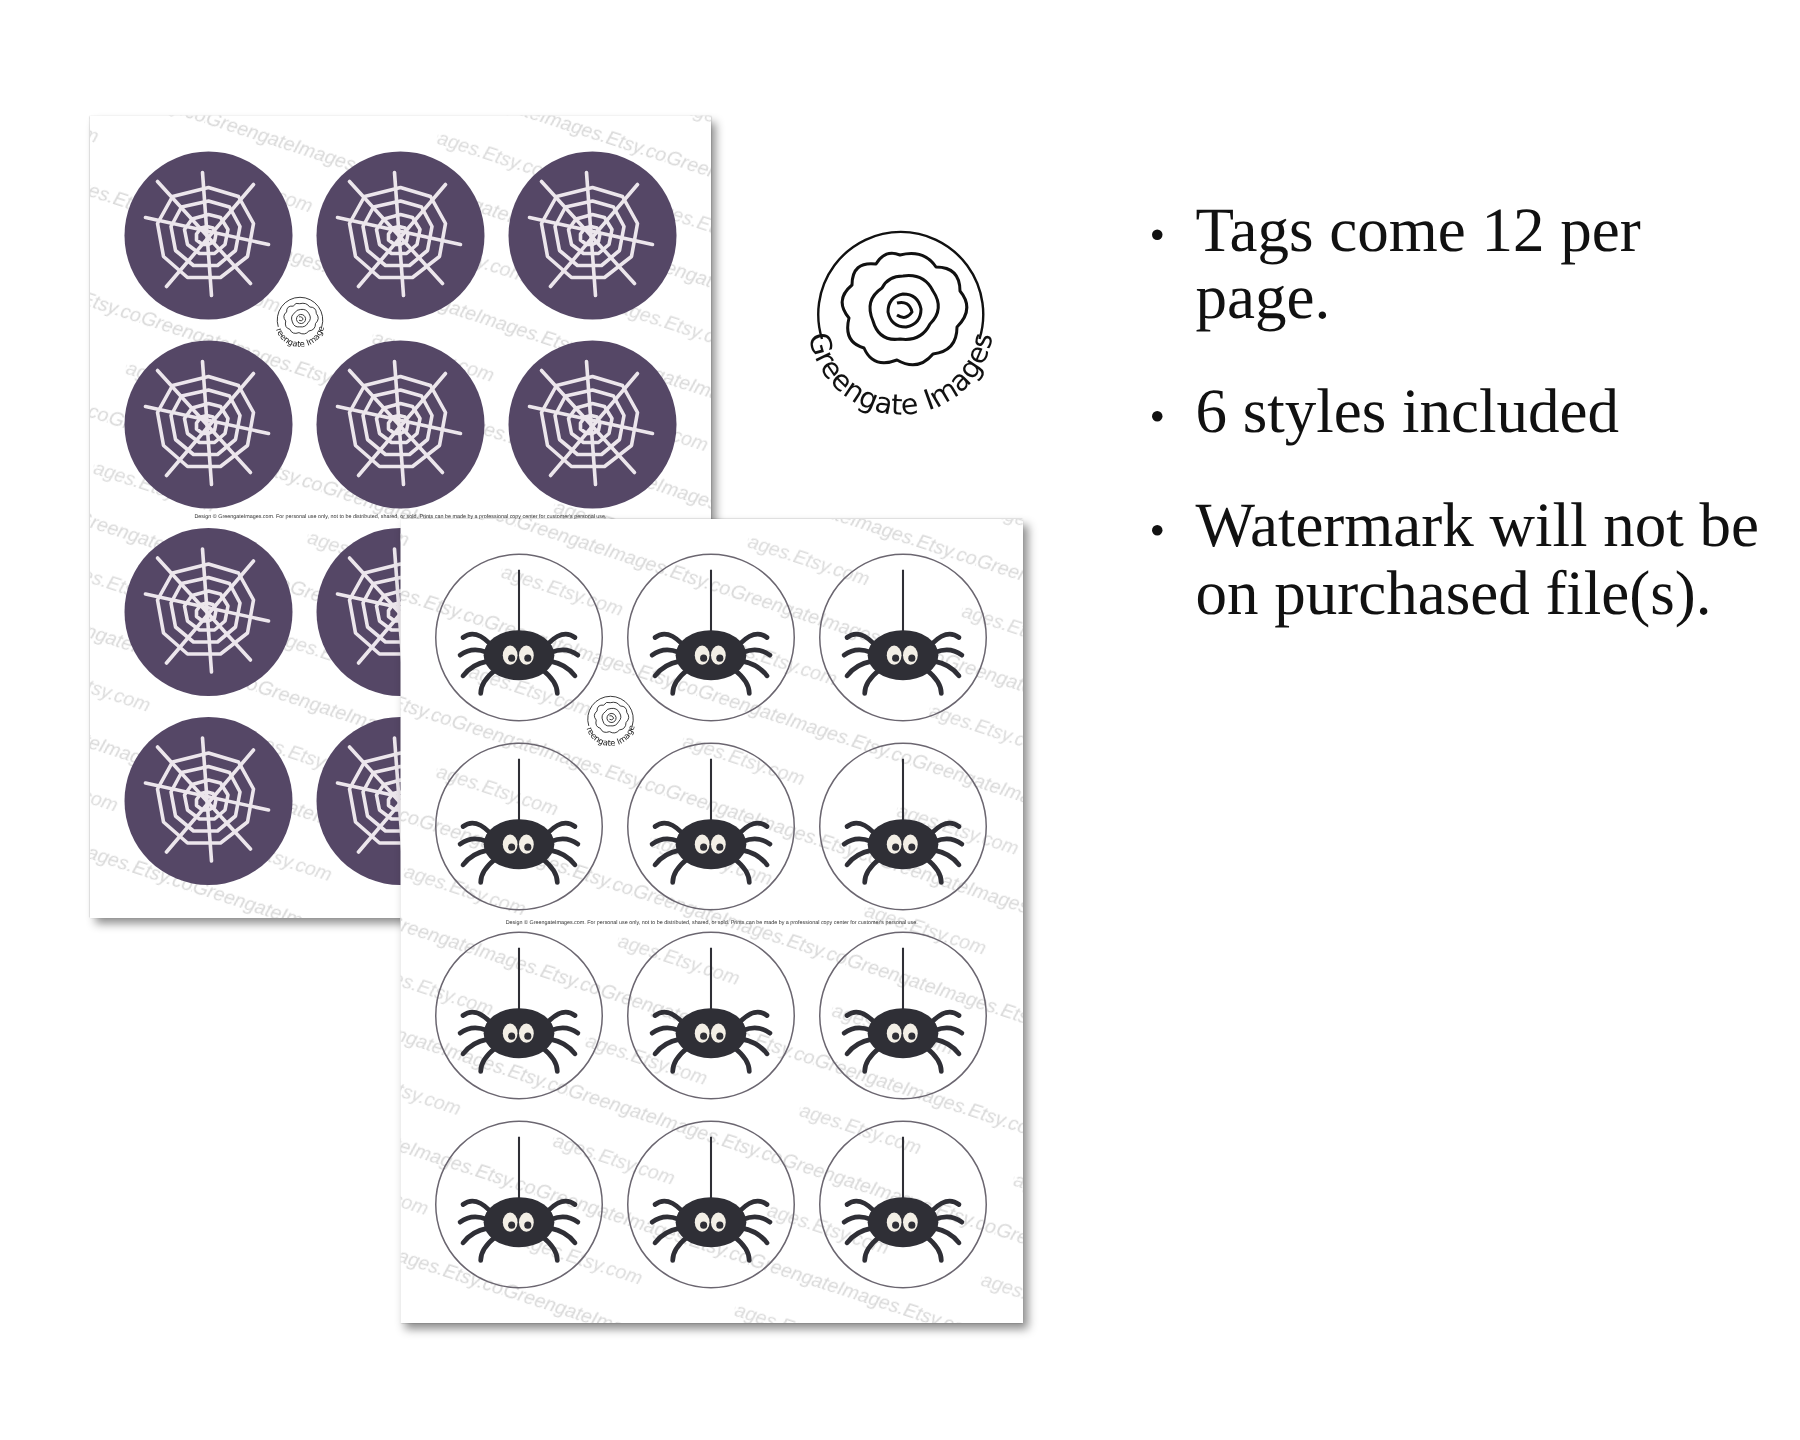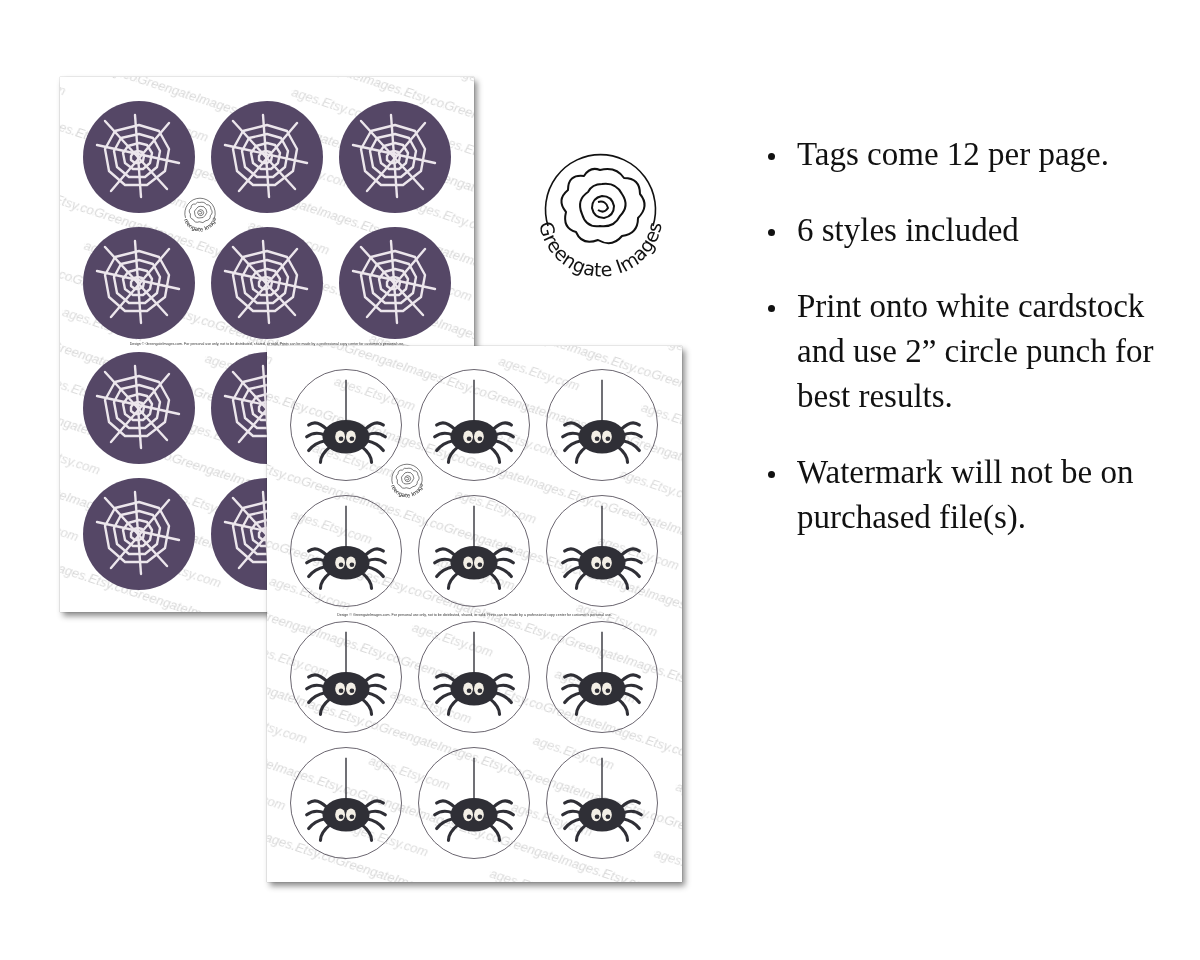--- a/index.html
+++ b/index.html
@@ -9,21 +9,21 @@
   #page2{left:267px;top:346px;width:415px;height:536px;}
   .wm{position:absolute;inset:-60px;pointer-events:none;}
   .tag{position:absolute;width:112px;height:112px;border-radius:50%;}
   .tag.web{background:#554766;}
   .tag.spider{background:transparent;border:1px solid #6b6670;box-sizing:border-box;}
   .tag svg{position:absolute;left:0;top:0;width:100%;height:100%;}
   .footer{position:absolute;left:0;right:0;font-family:"Liberation Sans",sans-serif;font-size:3.6px;color:#333;text-align:center;white-space:nowrap;}
   .mini-logo{position:absolute;width:40px;height:40px;}
   .big-logo{position:absolute;left:528px;top:148px;width:145px;height:135px;}
   .bullets{position:absolute;left:765px;top:132px;width:420px;margin:0;padding:0;list-style:none;}
-  .bullets li{position:relative;padding-left:32px;font-size:33px;line-height:45px;color:#111;margin-bottom:31px;}
+  .bullets li{position:relative;padding-left:32px;font-size:42px;line-height:45px;color:#111;margin-bottom:31px;}
   .bullets li::before{content:"";position:absolute;left:3px;top:21px;width:7px;height:7px;border-radius:50%;background:#111;}
 </style>
 </head>
 <body>
 
 <svg width="0" height="0" style="position:absolute">
   <defs>
     <pattern id="wmPattern" patternUnits="userSpaceOnUse" width="150" height="70" patternTransform="rotate(18)">
       <text x="0" y="20" font-family="Liberation Sans, sans-serif" font-size="13" fill="#d9d9d9" font-style="italic">GreengateImages.Etsy.com</text>
       <text x="-75" y="55" font-family="Liberation Sans, sans-serif" font-size="13" fill="#dcdcdc" font-style="italic">GreengateImages.Etsy.com</text>
@@ -226,15 +226,14 @@
 <svg class="big-logo" viewBox="0 0 145 135">
   <path d="M20 78 A55 55 0 1 1 125 78" fill="none" stroke="#111" stroke-width="1.6"></path>
   <use href="#roseGlyph"></use>
   <path id="arcBig" d="M12 80 A62 62 0 0 0 133 80" fill="none"></path>
   <text font-family="DejaVu Sans, sans-serif" font-size="19" fill="#111"><textPath href="#arcBig" startOffset="50%" text-anchor="middle">Greengate Images</textPath></text>
 </svg>
 
 <ul class="bullets">
   <li>Tags come 12 per page.</li>
   <li>6 styles included</li>
-  <li>Print onto white cardstock and use 2” circle punch for best results.</li>
   <li>Watermark will not be on purchased file(s).</li>
 </ul>
 
 </body></html>

